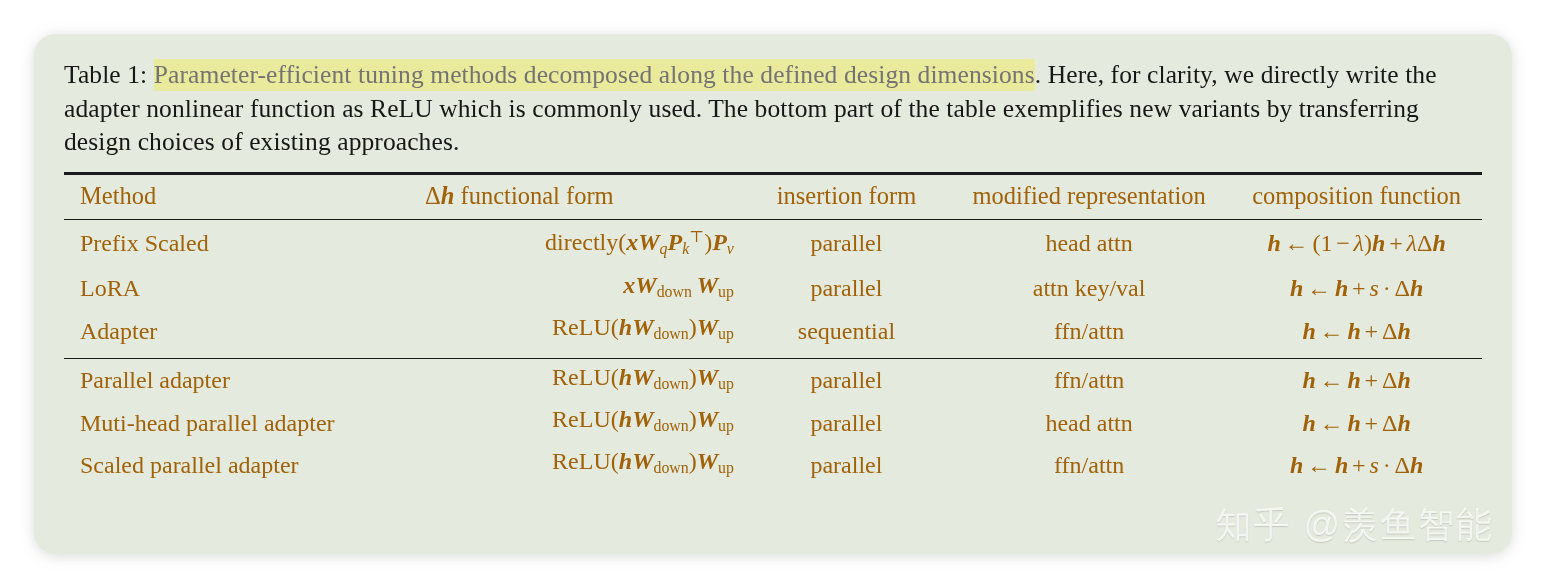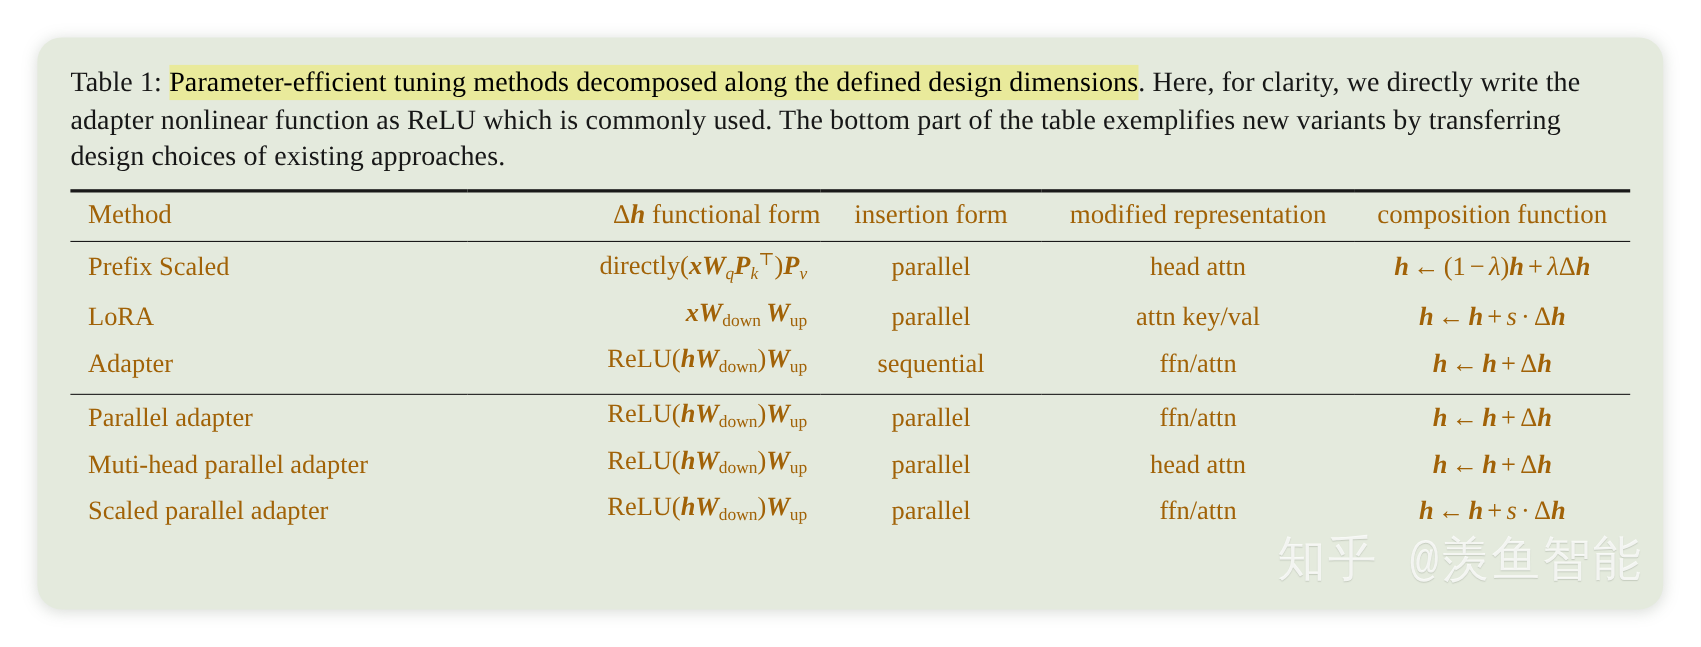--- a/index.html
+++ b/index.html
@@ -43,21 +43,21 @@
   
   .caption {
     font-size: 25.5px;
     line-height: 33.5px;
     color: #171717;
     text-align: left;
     letter-spacing: 0.1px;
   }
   .caption .hl {
     background: #e9ea9b;
-    color: #000000;
+    color: #737373;
     padding: 1px 0 2px 0;
     box-decoration-break: clone;
     -webkit-box-decoration-break: clone;
   }
 
   
   table.pet {
     margin-top: 13px;
     width: 1418px;
     border-collapse: collapse;
@@ -93,41 +93,41 @@
   }
 
   
   .c-method { width: 352px; text-align: left;   padding-left: 16px !important; }
   .c-form   { width: 318px; text-align: right;  padding-right: 12px !important; }
   .c-ins    { width: 206px; text-align: center; }
   .c-mod    { width: 288px; text-align: center; }
   .c-comp   { width: 254px; text-align: center; }
 
   th.c-method { text-align: left; padding-left: 16px !important; }
-  th.c-form   { text-align: right; padding-right: 0 !important; }
+  th.c-form   { text-align: left; padding-right: 0 !important; }
 
   .pad-after-mid td { height: 6px; padding: 0; }
 
   
   .math { font-family: "Liberation Serif", "DejaVu Serif", serif; }
   .mi   { font-style: italic; }
   .bi   { font-style: italic; font-weight: bold; }
   .upr  { font-style: normal; }
   .sub  { font-size: 0.66em; vertical-align: -0.28em; font-style: normal; }
   .subi { font-size: 0.66em; vertical-align: -0.28em; font-style: italic; }
   .sup  { font-size: 0.66em; vertical-align: 0.52em; font-style: normal; }
   .op   { padding: 0 0.16em; }
 
   
   .watermark {
     position: absolute;
     right: 18px;
-    bottom: 16px;
-    font-family: Liberation Mono, monospace;
-    font-size: 44px;
+    bottom: 4px;
+    font-family: Liberation Sans, sans-serif;
+    font-size: 36px;
     color: rgba(255,255,255,0.78);
     letter-spacing: 2px;
     text-shadow: 0 1px 1px rgba(140,150,135,0.35);
     white-space: nowrap;
     pointer-events: none;
   }
 </style>
 </head>
 <body>
 

